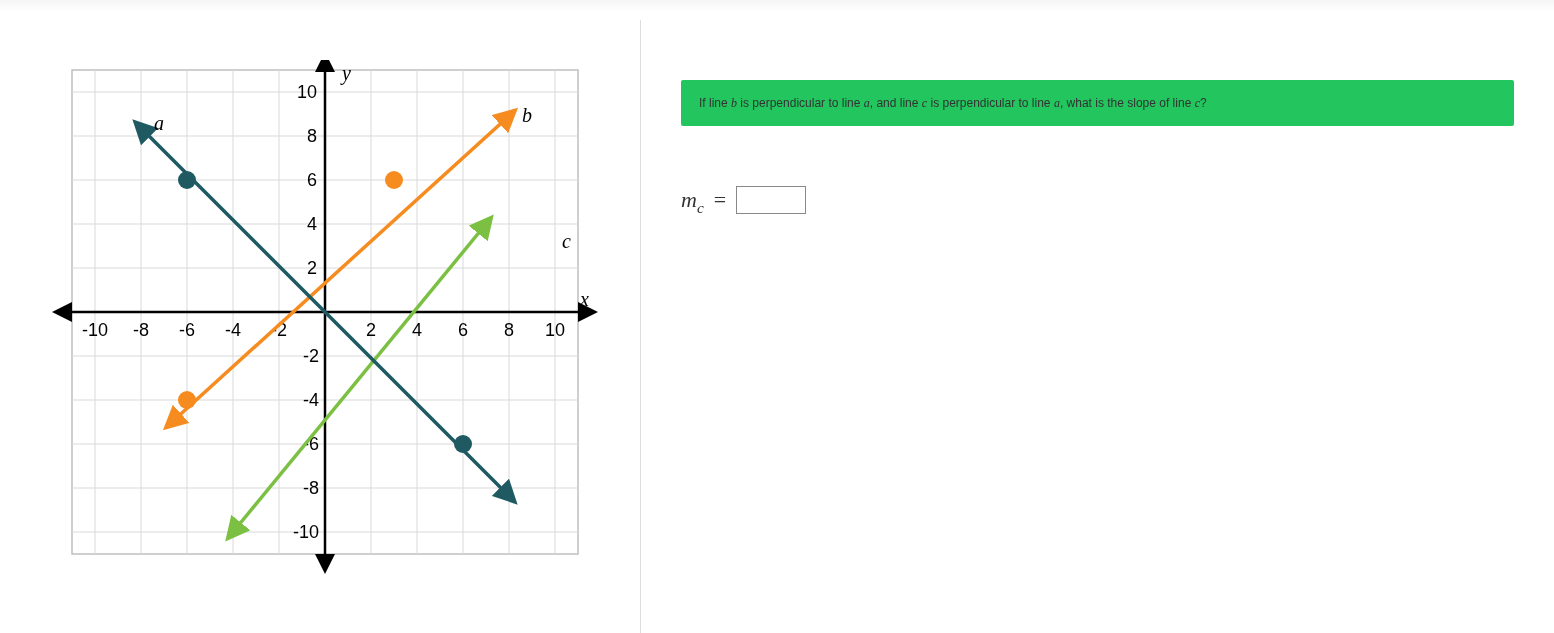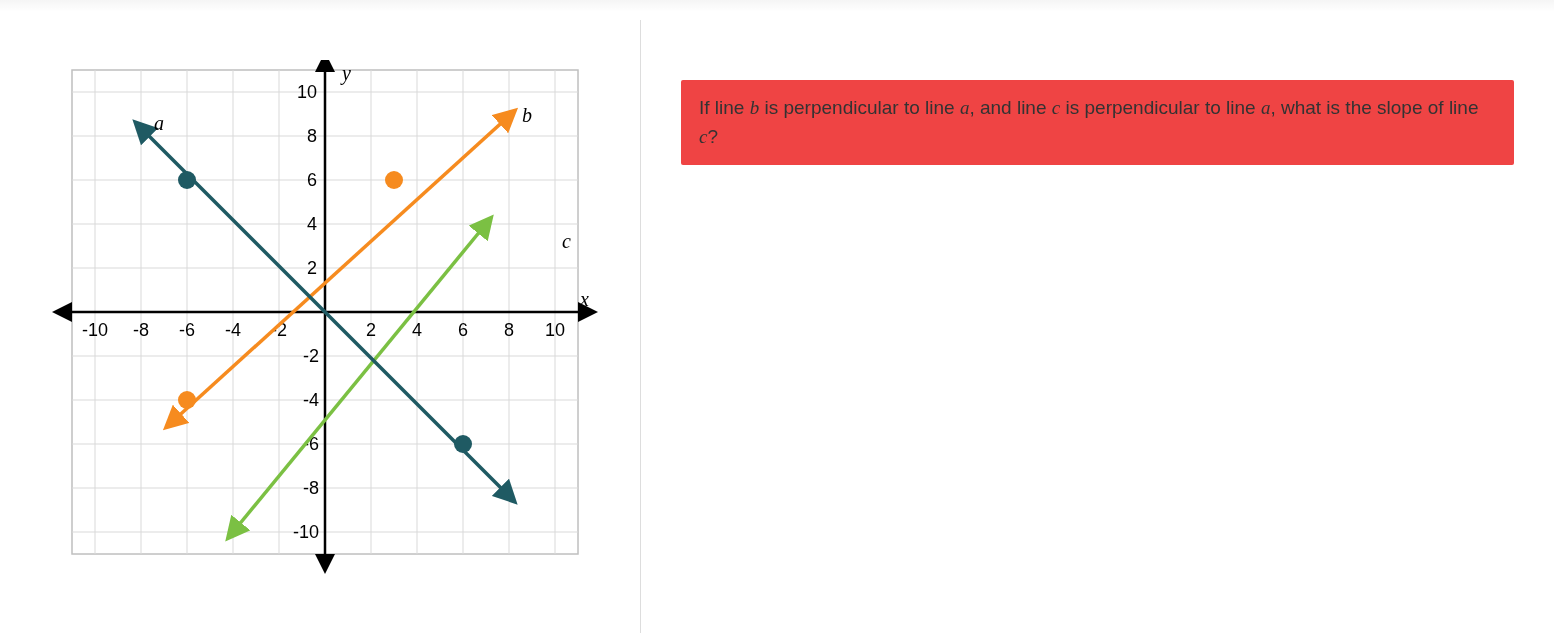--- a/index.html
+++ b/index.html
@@ -28,23 +28,23 @@
     justify-content: center;
     align-items: flex-start;
     padding-top: 40px;
   }
   .right-col {
     flex: 1;
     padding: 60px 40px 0 40px;
     border-left: 1px solid #ddd;
   }
   .question-box {
-    background: #ef4444;
+    background: #22c55e;
     padding: 14px 18px;
-    font-size: 19px;
+    font-size: 12px;
     line-height: 1.5;
     color: #333;
     border-radius: 2px;
     margin-bottom: 60px;
   }
   .question-box .mi { font-style: italic; font-family: 'Times New Roman', serif; }
   .answer-row {
     font-size: 22px;
     font-family: 'Times New Roman', serif;
     display: flex;
@@ -171,14 +171,19 @@
         <text class="line-label" x="530" y="188" fill="#000">c</text>
       </svg>
     </div>
   </div>
 
   <div class="right-col">
     <div class="question-box">
       <span>If line </span><span class="mi">b</span><span> is perpendicular to line </span><span class="mi">a</span><span>, and line </span><span class="mi">c</span><span> is perpendicular to line </span><span class="mi">a</span><span>, what is the slope of line </span><span class="mi">c</span><span>?</span>
     </div>
 
+    <div class="answer-row">
+      <span><span class="mi">m</span><span class="sub">c</span></span>
+      <span>=</span>
+      <input type="text" class="answer-input" style="">
+    </div>
   </div>
 </div>
 
 </body></html>

